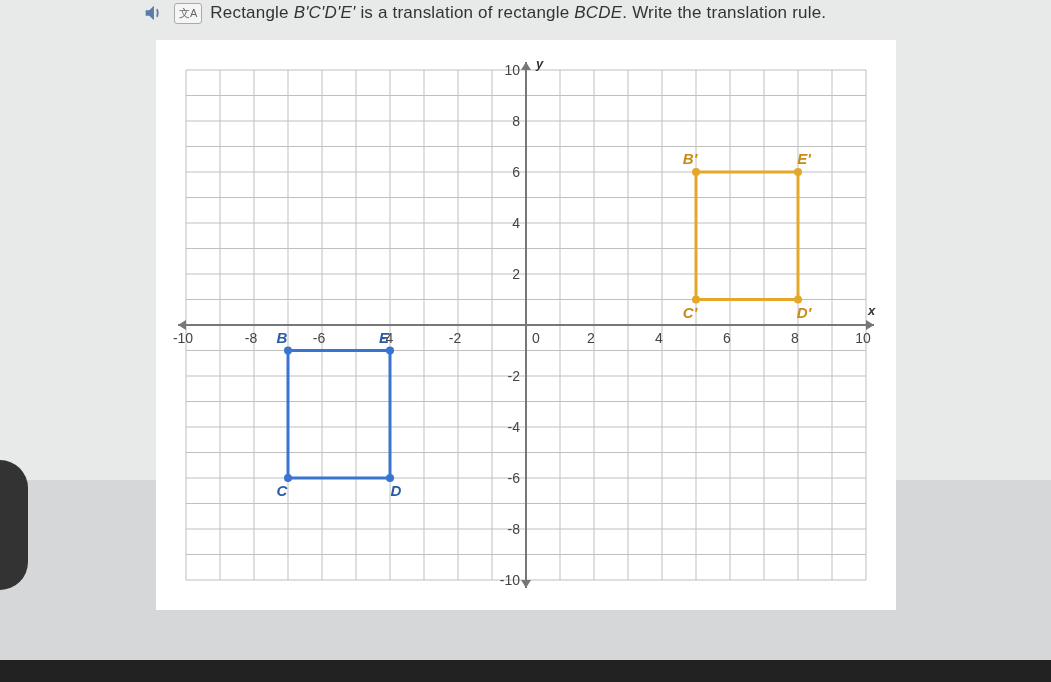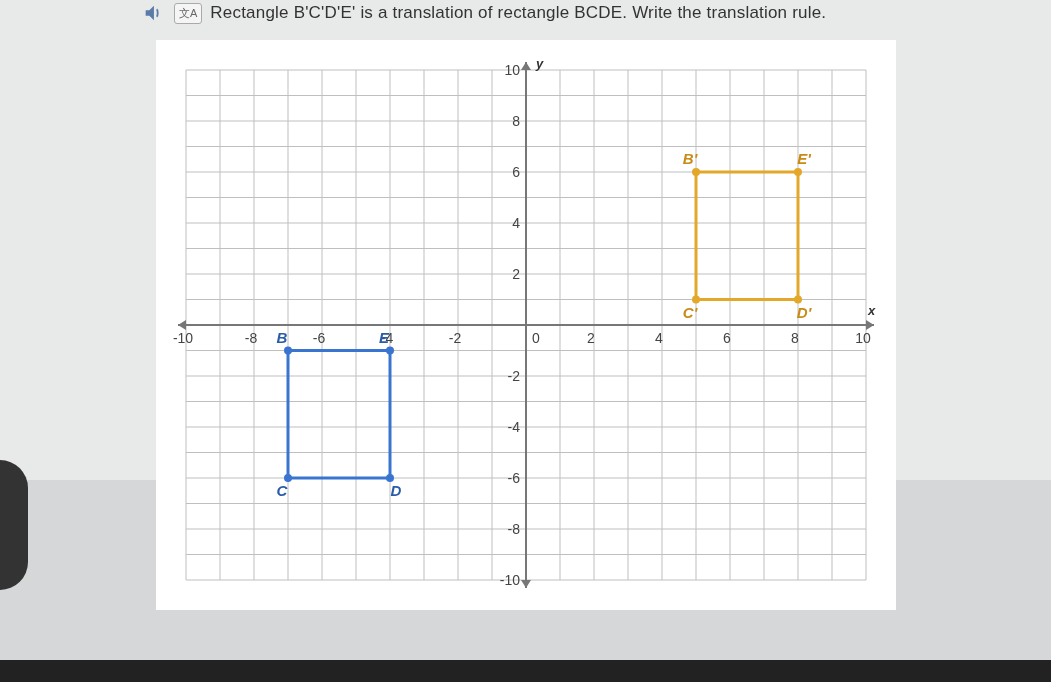--- a/index.html
+++ b/index.html
@@ -2,21 +2,21 @@
 <html><head>
 <meta charset="utf-8">
 <style>
   body{margin:0;font-family:Arial,sans-serif;background:#d5d7d8;width:1051px;height:682px;overflow:hidden;position:relative}
   .page{background:#e8eae9;width:1051px;height:480px;padding:0;position:relative}
   .header{display:flex;align-items:center;padding:0 0 8px 140px;gap:8px}
   .icon-btn{width:26px;height:26px;display:flex;align-items:center;justify-content:center;color:#5a7aa8}
   .sound-icon svg{width:22px;height:22px}
   .lang-box{border:1px solid #aaa;border-radius:3px;padding:2px 4px;font-size:11px;color:#666;background:#f5f5f5}
   .question{font-size:17px;color:#333;letter-spacing:.2px}
-  .question .it{}
+  .question .it{font-style:italic}
   .chart-wrap{display:flex;justify-content:center;margin-top:6px}
   svg.grid{background:#fff;display:block}
   .grid-line{stroke:#bfbfbf;stroke-width:1}
   .axis-line{stroke:#777;stroke-width:2}
   .tick-text{font:14px Arial;fill:#444}
   .axis-label{font:600 13px Arial;fill:#333;font-style:italic}
   .rect-pre{fill:none;stroke:#3a74d1;stroke-width:3}
   .rect-post{fill:none;stroke:#e3a82a;stroke-width:3}
   .pt-pre{fill:#3a74d1}
   .pt-post{fill:#e3a82a}

